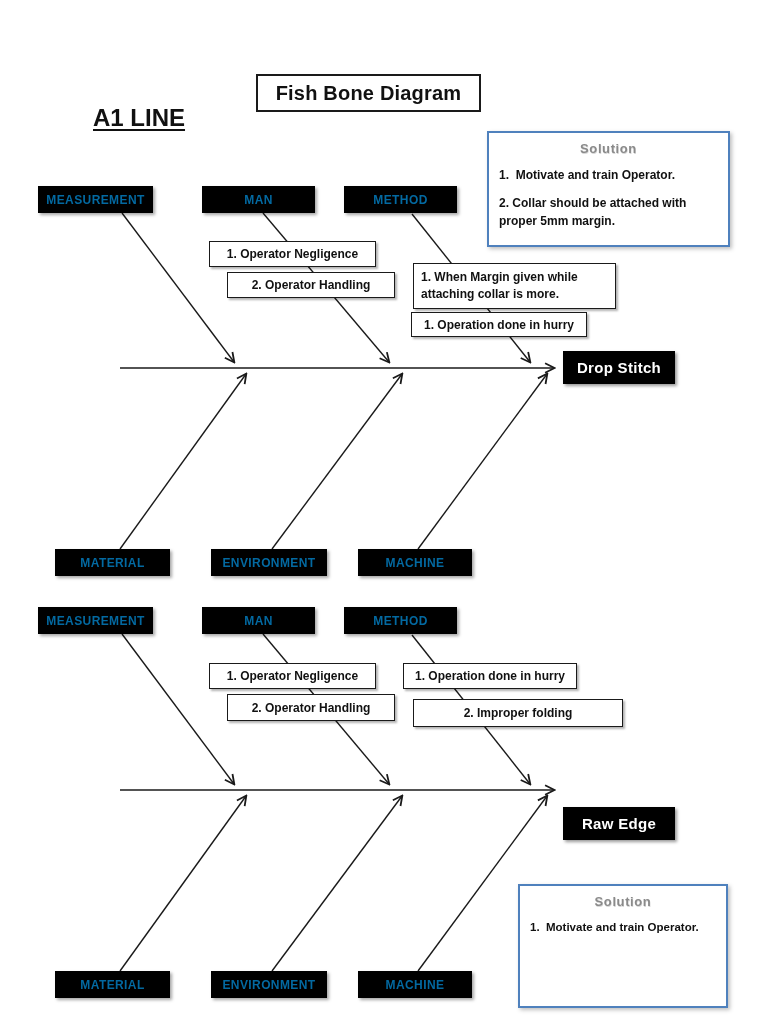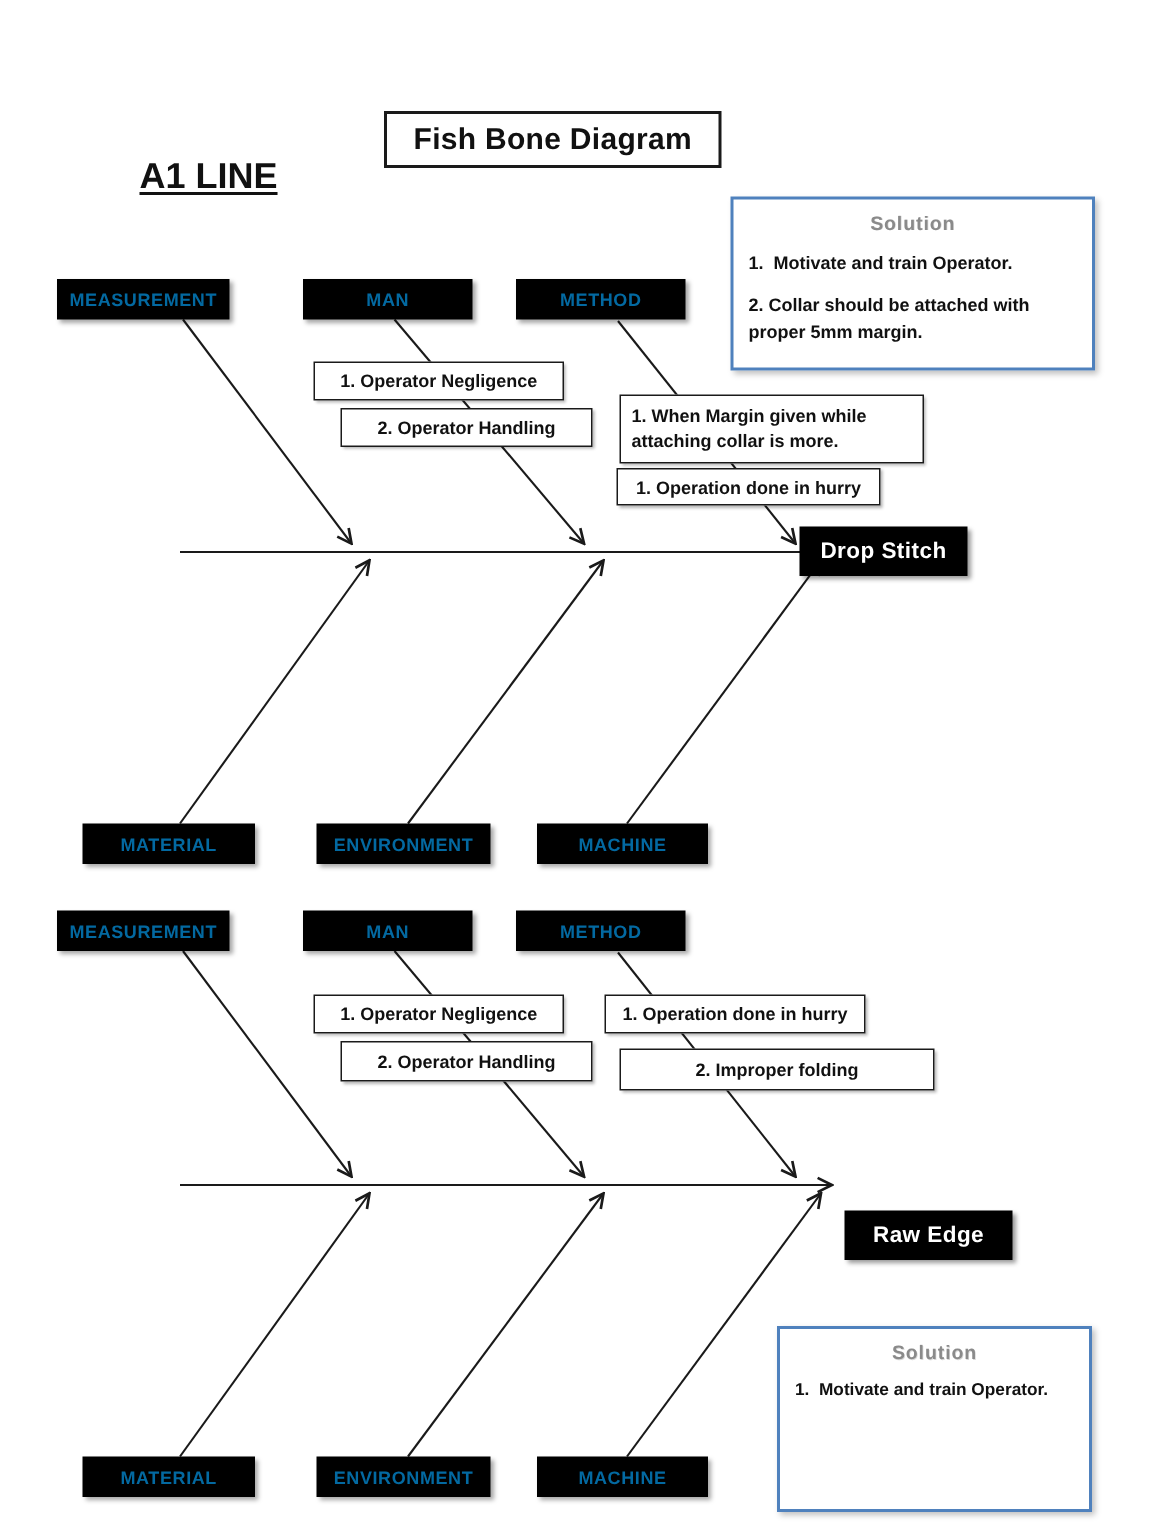--- a/index.html
+++ b/index.html
@@ -117,21 +117,21 @@
 
   <div class="cat" style="left:38px; top:186px; width:115px;">MEASUREMENT</div>
   <div class="cat" style="left:202px; top:186px; width:113px;">MAN</div>
   <div class="cat" style="left:344px; top:186px; width:113px;">METHOD</div>
 
   <div class="cause" style="left:209px; top:241px; width:167px; height:26px;">1. Operator Negligence</div>
   <div class="cause" style="left:227px; top:272px; width:168px; height:26px;">2. Operator Handling</div>
   <div class="cause left-align" style="left:413px; top:263px; width:203px; height:46px; line-height:1.45;">1. When Margin given while attaching collar is more.</div>
   <div class="cause" style="left:411px; top:312px; width:176px; height:25px;">1. Operation done in hurry</div>
 
-  <div class="effect" style="left:533px; top:351px;">Drop Stitch</div>
+  <div class="effect" style="left:563px; top:351px;">Drop Stitch</div>
 
   <div class="cat" style="left:55px; top:549px; width:115px;">MATERIAL</div>
   <div class="cat" style="left:211px; top:549px; width:116px;">ENVIRONMENT</div>
   <div class="cat" style="left:358px; top:549px; width:114px;">MACHINE</div>
 
   <div class="cat" style="left:38px; top:607px; width:115px;">MEASUREMENT</div>
   <div class="cat" style="left:202px; top:607px; width:113px;">MAN</div>
   <div class="cat" style="left:344px; top:607px; width:113px;">METHOD</div>
 
   <div class="cause" style="left:209px; top:663px; width:167px; height:26px;">1. Operator Negligence</div>

